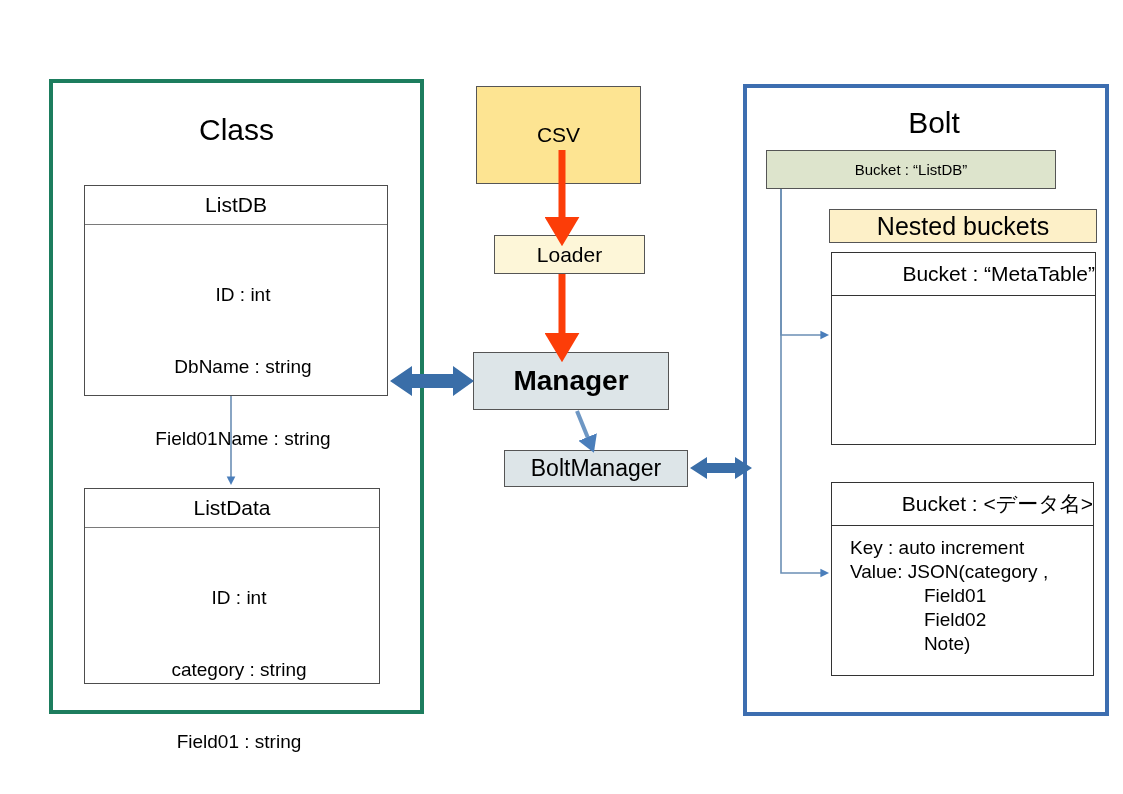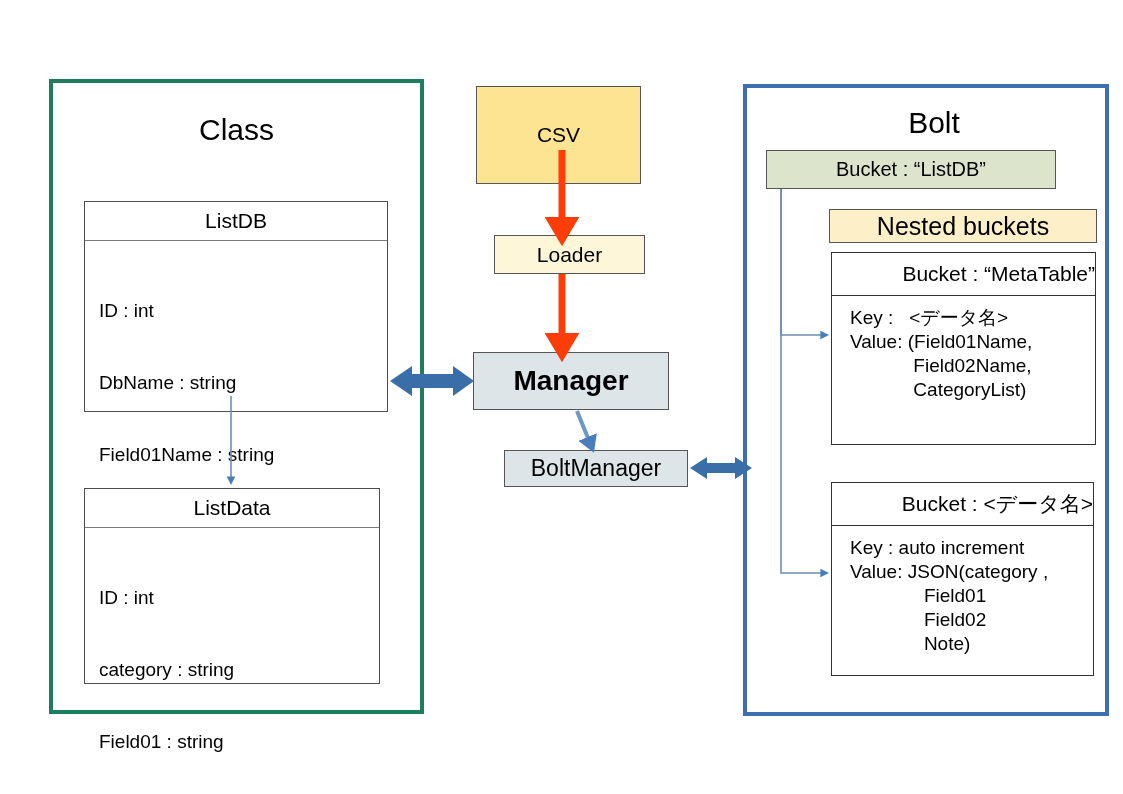--- a/index.html
+++ b/index.html
@@ -13,50 +13,50 @@
   .frame-class{border:4px solid #1d7d5e;}
   .frame-bolt{border:4px solid #3d6eb0;}
 
   .group-title{position:absolute;width:100%;text-align:center;font-size:30px;
                line-height:34px;color:#000;}
 
   
   .umlbox{border:1px solid #4d4d4d;background:#ffffff;}
   .uml-head{text-align:center;font-size:21px;line-height:26px;padding-top:6px;
             border-bottom:1px solid #7a7a7a;padding-bottom:6px;}
-  .uml-body{font-size:19px;line-height:24px;padding:10px 0 0 14px;white-space:pre;}
+  .uml-body{font-size:19px;line-height:24px;padding:10px 0 0 14px;white-space:pre;text-align:center;}
 
   
   .box{border:1px solid #555;display:flex;align-items:center;justify-content:center;
        text-align:center;}
   .box-csv{background:#fde492;font-size:21px;}
   .box-loader{background:#fdf6d8;font-size:21px;text-align:right;}
   .box-manager{background:#dde5e8;font-size:28px;font-weight:bold;}
   .box-boltmanager{background:#dde5e8;font-size:23px;}
-  .box-bucketlistdb{background:#dde4cc;font-size:20px;}
+  .box-bucketlistdb{background:#dde4cc;font-size:15px;}
   .box-nested{background:#fdf0c8;font-size:25px;}
 
   .rowbox{border:1px solid #333;background:#fff;}
   .rowbox .hd{text-align:right;font-size:21px;line-height:26px;padding:8px 0;
               border-bottom:1px solid #333;}
   .rowbox .bd{font-size:19px;line-height:24px;padding:10px 0 0 18px;white-space:pre;}
 
   svg.overlay{position:absolute;left:0;top:0;width:1123px;height:794px;
               pointer-events:none;}
 </style>
 </head>
 <body>
 
 <div class="canvas">
 
   <div class="abs frame frame-class" style="left:33px;top:79px;width:375px;height:635px;">
     <div class="group-title" style="top:30px;">Class</div>
   </div>
 
-  <div class="abs umlbox" style="left:68px;top:185px;width:304px;height:211px;margin-top:16px;">
+  <div class="abs umlbox" style="left:68px;top:185px;width:304px;height:211px;">
     <div class="uml-head">ListDB</div>
     <div class="uml-body">
       <div>ID : int</div>
       <div>DbName : string</div>
       <div>Field01Name : string</div>
       <div>Field02Name : string</div>
       <div>CategoryList  : string</div>
     </div>
   </div>
 
@@ -94,24 +94,20 @@
   <div class="abs box box-bucketlistdb" style="left:750px;top:150px;width:290px;height:39px;">
     <span>Bucket : “ListDB”</span>
   </div>
 
   <div class="abs box box-nested" style="left:813px;top:209px;width:268px;height:34px;">
     <span>Nested buckets</span>
   </div>
 
   <div class="abs rowbox" style="left:815px;top:252px;width:265px;height:193px;">
     <div class="hd">Bucket  : “MetaTable”</div>
-    <div class="bd">Key :   &lt;データ名&gt;
-Value: (Field01Name,
-            Field02Name,
-            CategoryList)</div>
   </div>
 
   <div class="abs rowbox" style="left:815px;top:482px;width:263px;height:194px;">
     <div class="hd">Bucket : &lt;データ名&gt;</div>
     <div class="bd">Key : auto increment
 Value: JSON(category ,
               Field01
               Field02
               Note)</div>
   </div>

